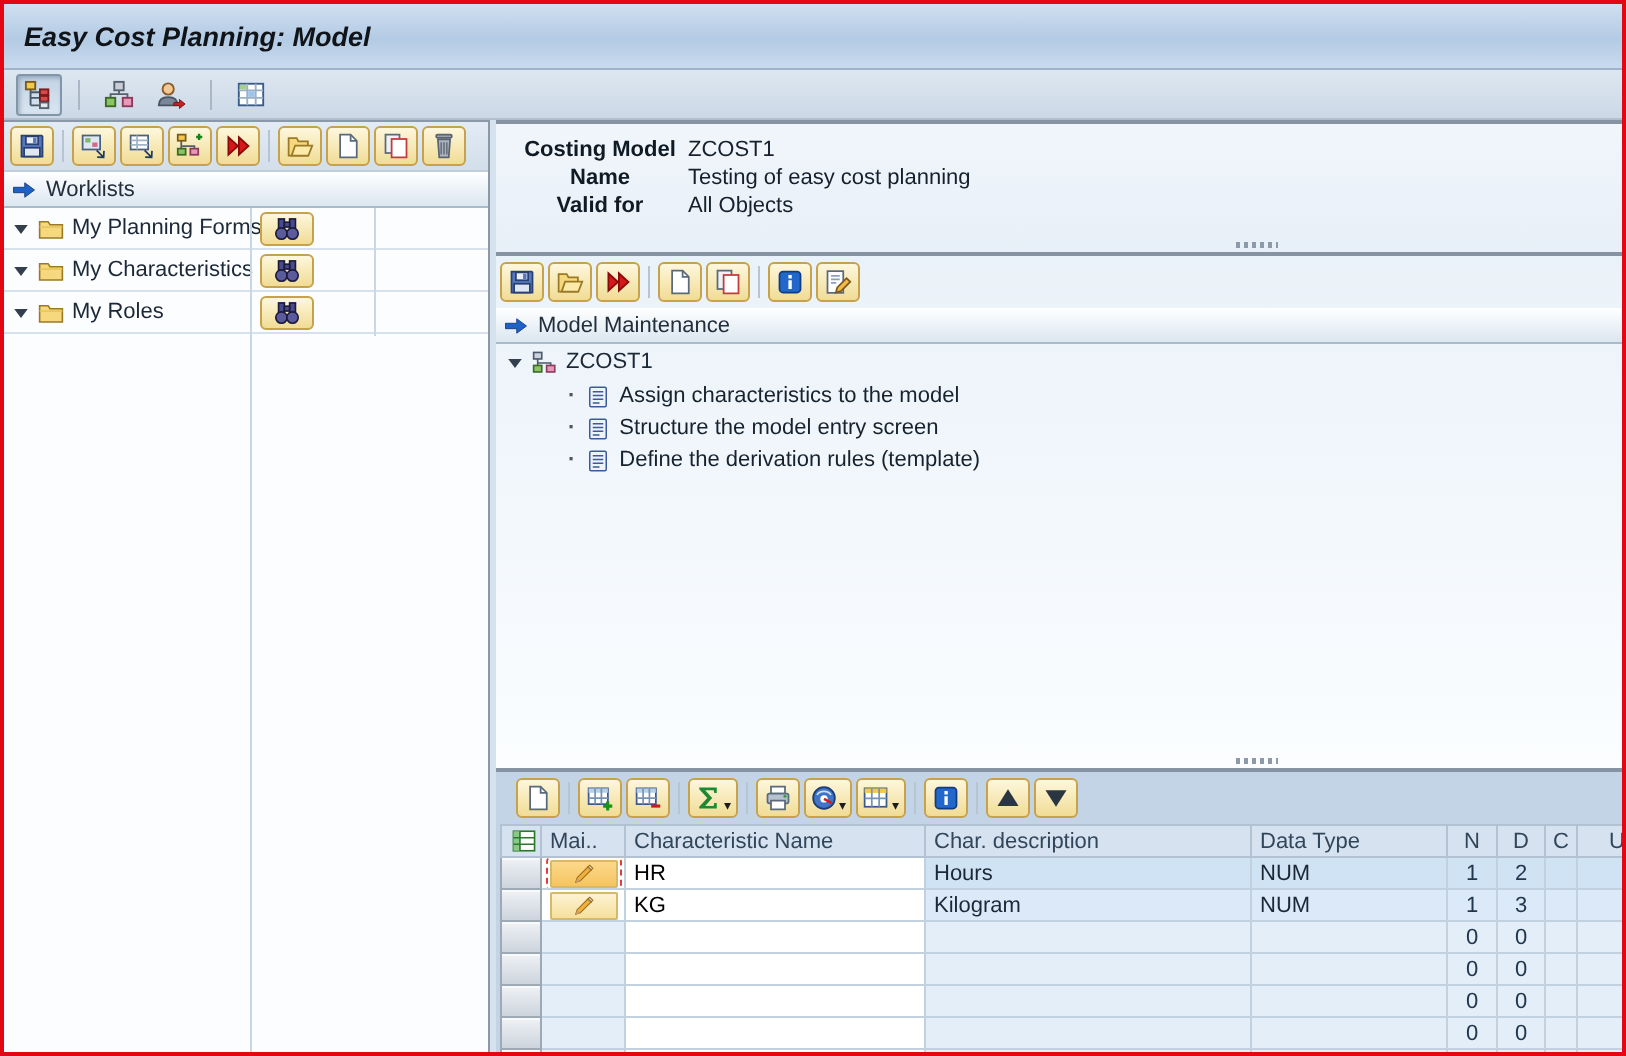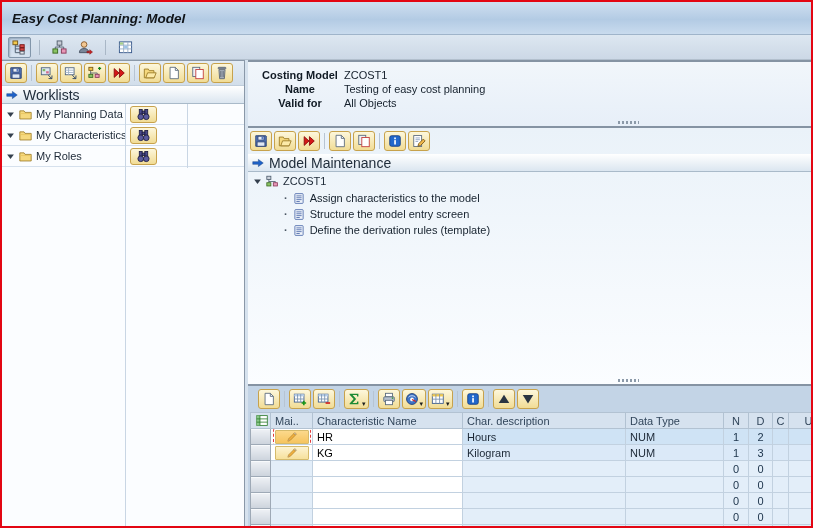--- a/index.html
+++ b/index.html
@@ -30,21 +30,21 @@
                    background: linear-gradient(#e3ecf5, #d2deea); border-bottom: 1px solid #c0cedc; }
   .ybtn { height: 20px; min-width: 22px; padding: 0 2px; background: linear-gradient(#fdf7dc, #f1dc95);
           border: 1px solid #c7a24c; border-radius: 3px; display: inline-flex; align-items: center;
           justify-content: center; flex: none; }
   .ybtn .ic { width: 14px; height: 14px; }
   .v-sep { width: 1px; height: 16px; background: #b7c4d2; margin: 0 2px; flex: none; }
   .drop { font-size: 7px; line-height: 7px; color: #1c1c1c; align-self: flex-end; margin: 0 0 1px 1px; }
 
   .sec-header { height: 18px; flex: none; display: flex; align-items: center; gap: 4px; padding: 0 3px;
                 background: linear-gradient(#ffffff, #dbe6f0); border-bottom: 1px solid #a9bac9;
-                font-size: 14px; color: #212e3c; position: relative; z-index: 2; }
+                font-size: 11px; color: #212e3c; position: relative; z-index: 2; }
   .sec-header .ic { width: 14px; height: 12px; }
 
   .left-body { position: relative; flex: 1; background: #fbfdff; }
   .vl-a { position: absolute; left: 123px; top: 0; bottom: 0; width: 1px; background: #c9d6e4; }
   .vl-b { position: absolute; left: 185px; top: 0; height: 82px; width: 1px; background: #c9d6e4; }
   .wl-row { height: 21px; display: flex; align-items: center; gap: 3px; padding-left: 4px;
             border-bottom: 1px solid #d6e1ed; position: relative; }
   .wl-row .caret { width: 9px; height: 9px; flex: none; }
   .wl-row .ic-folder { width: 15px; height: 13px; flex: none; }
   .binoc { position: absolute; left: 128px; top: 2px; width: 27px; height: 17px; }
@@ -343,21 +343,21 @@
           <span>Worklists</span>
         </div>
         <div id="worklistTree">
             <div class="wl-row">
               <svg viewBox="0 0 16 16" class="ic caret">
                 <use href="#sym-caret-down"></use>
               </svg>
               <svg viewBox="0 0 16 16" class="ic ic-folder">
                 <use href="#sym-folder"></use>
               </svg>
-              <span>My Planning Data</span>
+              <span>My Planning Forms</span>
               <div class="ybtn binoc">
                 <svg viewBox="0 0 16 16" class="ic">
                   <use href="#sym-binoculars"></use>
                 </svg>
               </div>
             </div>
             <div class="wl-row">
               <svg viewBox="0 0 16 16" class="ic caret">
                 <use href="#sym-caret-down"></use>
               </svg>

